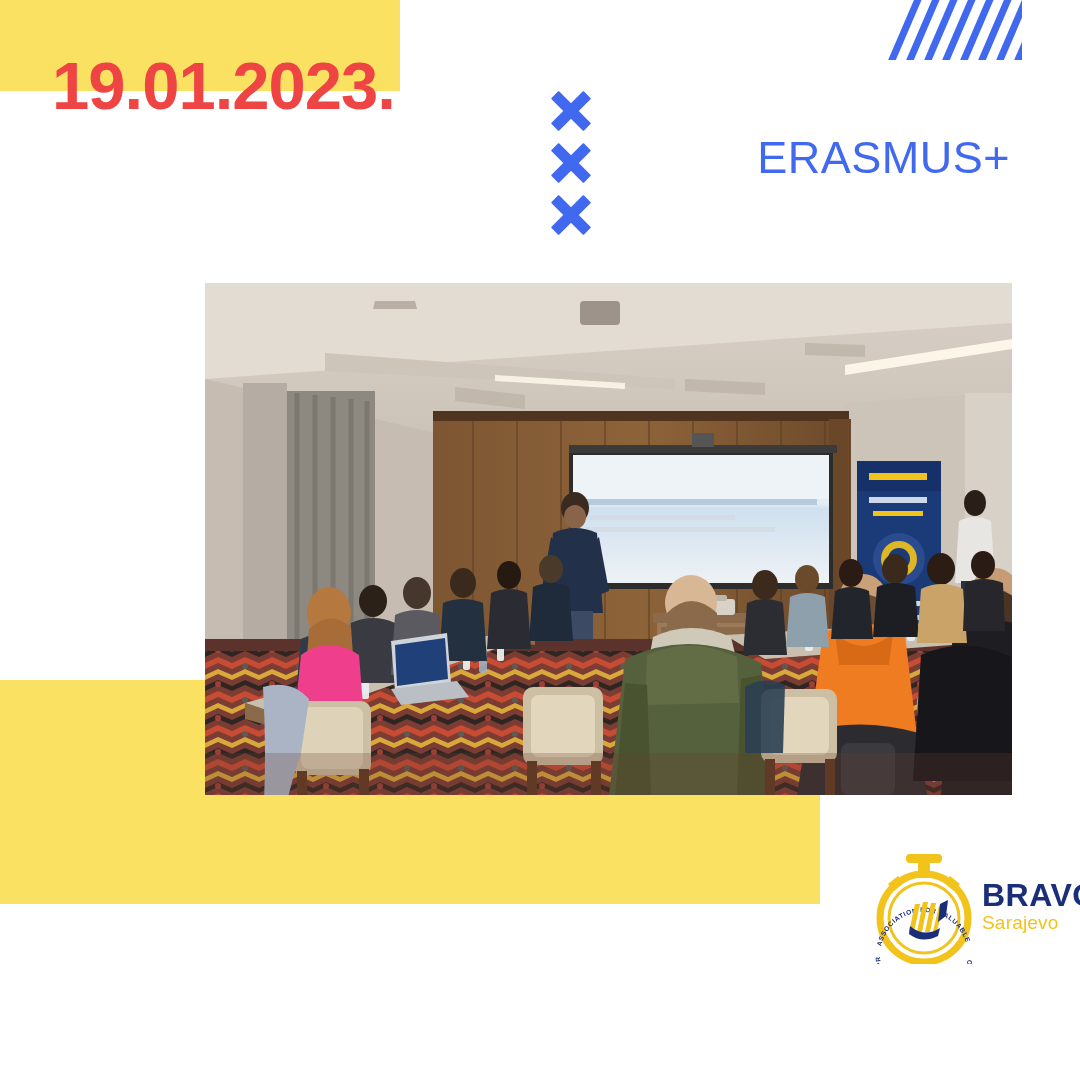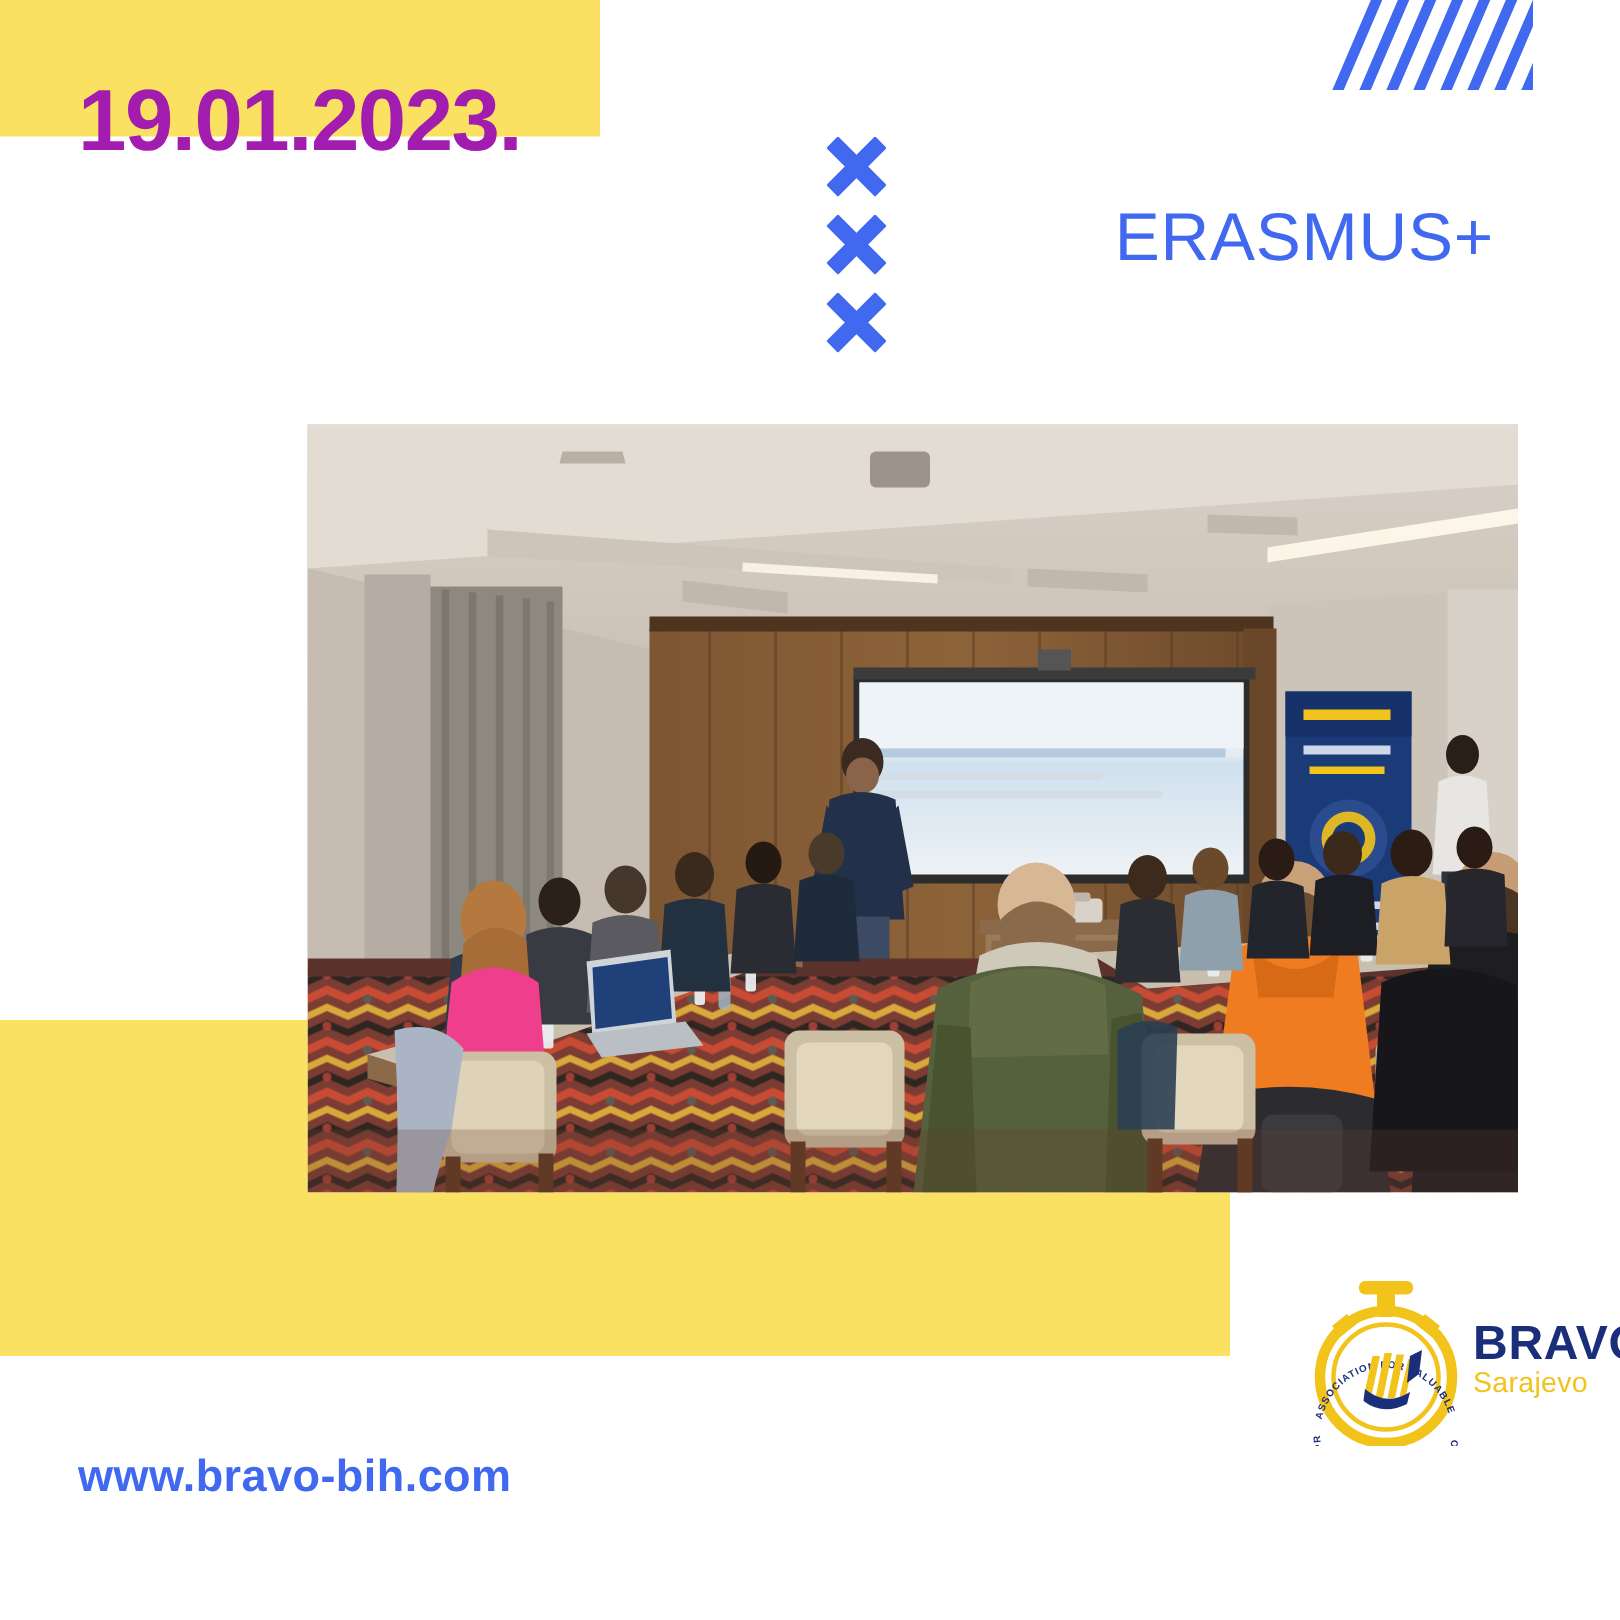--- a/index.html
+++ b/index.html
@@ -18,22 +18,22 @@
     background:#FBE161;
   }
   .yellow-bottom{
     position:absolute;left:0;top:680px;width:820px;height:224px;
     background:#FBE161;
   }
 
   
   .date{
     position:absolute;left:52px;top:52px;
-    font-size:58px;font-weight:bold;
-    color:#a21caf;letter-spacing:-1px;
+    font-size:67px;font-weight:bold;
+    color:#ef4444;letter-spacing:-1px;
     line-height:1;
     white-space:nowrap;
   }
 
   
   .xmarks{
     position:absolute;left:550px;top:90px;
     display:flex;flex-direction:column;gap:10px;
   }
   .xmark{width:42px;height:42px;position:relative;}
@@ -47,21 +47,21 @@
   .xmark::after{transform:translate(-50%,-50%) rotate(-45deg);}
 
   
   .stripes{
     position:absolute;right:58px;top:-2px;
     width:160px;height:62px;
   }
 
   
   .headline{
-    position:absolute;right:84px;top:128px;
+    position:absolute;right:70px;top:128px;
     text-align:left;
     color:#4169EF;
     font-size:45px;
     line-height:1.32;
     letter-spacing:0.5px;
   }
   .headline div{white-space:nowrap;}
 
   
   .photo{
@@ -363,21 +363,20 @@
         <rect x="720" y="416" width="56" height="54" rx="8" fill="#d6cbb2"></rect>
       </g>
 
       <path d="M716 372 Q760 352 806 374 L812 498 L708 498 Z" fill="#17171b"></path>
       <path d="M540 404 Q560 392 580 402 L578 470 L540 470 Z" fill="#2b3f52" opacity=".9"></path>
 
       <rect x="0" y="470" width="807" height="42" fill="#6b3a30" opacity=".25"></rect>
     </svg>
   </div>
 
-  <div class="url">www.bravo-bih.com</div>
 
   <div class="logo">
     <div class="logo-mark">
       <svg viewBox="0 0 112 118" aria-hidden="true">
         <defs>
           <path id="ringTop" d="M 56 110 m -44 0 a 44 44 0 1 1 88 0" fill="none"></path>
           <path id="ringBot" d="M 56 108 m 44 0 a 44 44 0 1 1 -88 0" fill="none"></path>
         </defs>
 
         <rect x="50" y="14" width="12" height="18" rx="3" fill="#F2C31B"></rect>

